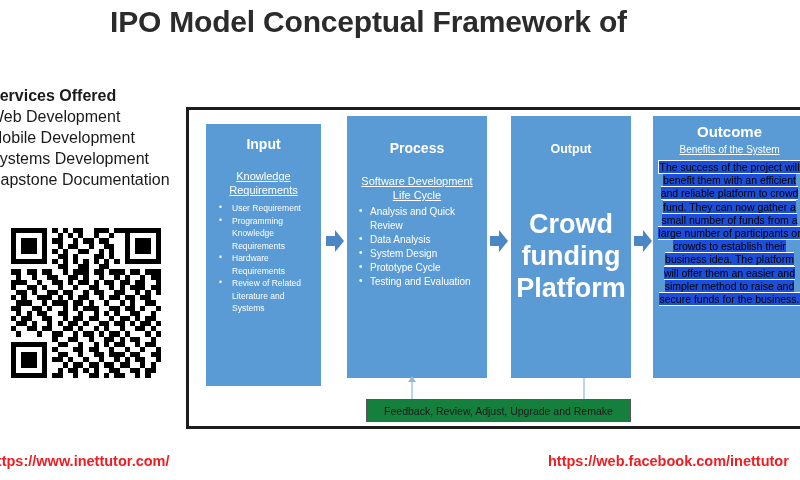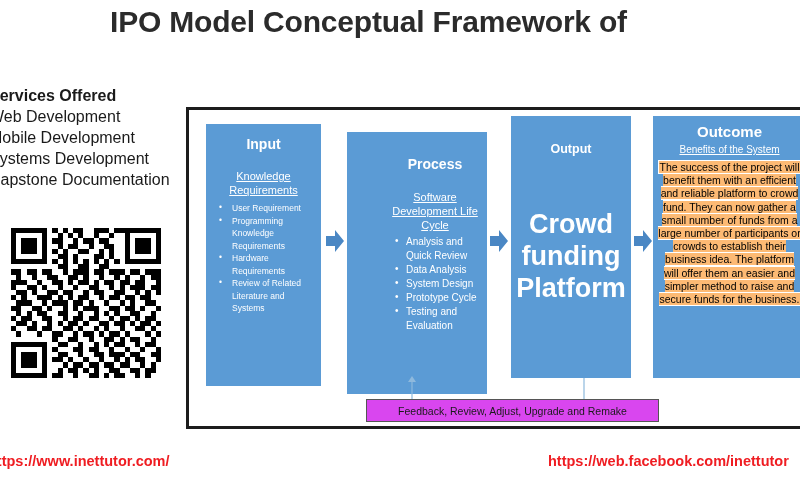--- a/index.html
+++ b/index.html
@@ -131,24 +131,23 @@
     line-height: 12.5px;
     margin-top: 5px;
     padding-left: 13px;
     padding-right: 5px;
   }
   #box-input .box-list li { padding-left: 13px; }
 
   
   #box-process {
     left: 347px;
-    top: 132px;
+    top: 116px;
     width: 140px;
     height: 262px;
-    padding-left: 36px;
   }
   #box-process .box-title { font-size: 14px; margin-top: 24px; }
   #box-process .box-sub {
     font-size: 11px;
     margin-top: 18px;
     line-height: 14px;
     padding: 0 4px;
   }
   #box-process .box-list {
     font-size: 10px;
@@ -185,21 +184,21 @@
   #box-outcome .box-title { font-size: 15px; margin-top: 7px; }
   #box-outcome .box-sub { font-size: 10px; margin-top: 4px; }
   #box-outcome .outcome-body {
     margin: 6px 5px 0 5px;
     font-size: 10.5px;
     line-height: 13.2px;
     text-align: center;
     color: #000000;
   }
   #box-outcome .outcome-body span {
-    background: #fdba74;
+    background: #1d4ed8;
     box-shadow: 0 0 0 1px #ffffff;
   }
 
   
   .flow-arrow {
     position: absolute;
     width: 18px;
     height: 24px;
   }
   #arrow-1 { left: 326px; top: 229px; }
@@ -211,24 +210,24 @@
     position: absolute;
     left: 400px;
     top: 376px;
     width: 185px;
     height: 26px;
   }
   #feedback-bar {
     position: absolute;
     left: 366px;
     top: 399px;
-    width: 293px;
+    width: 265px;
     height: 23px;
     border: 1px solid #555555;
-    background: #d946ef;
+    background: #15803d;
     box-sizing: border-box;
     display: flex;
     align-items: center;
     justify-content: center;
   }
   #feedback-bar .fb-text {
     font-size: 10.5px;
     color: #1a1a1a;
     white-space: nowrap;
   }

